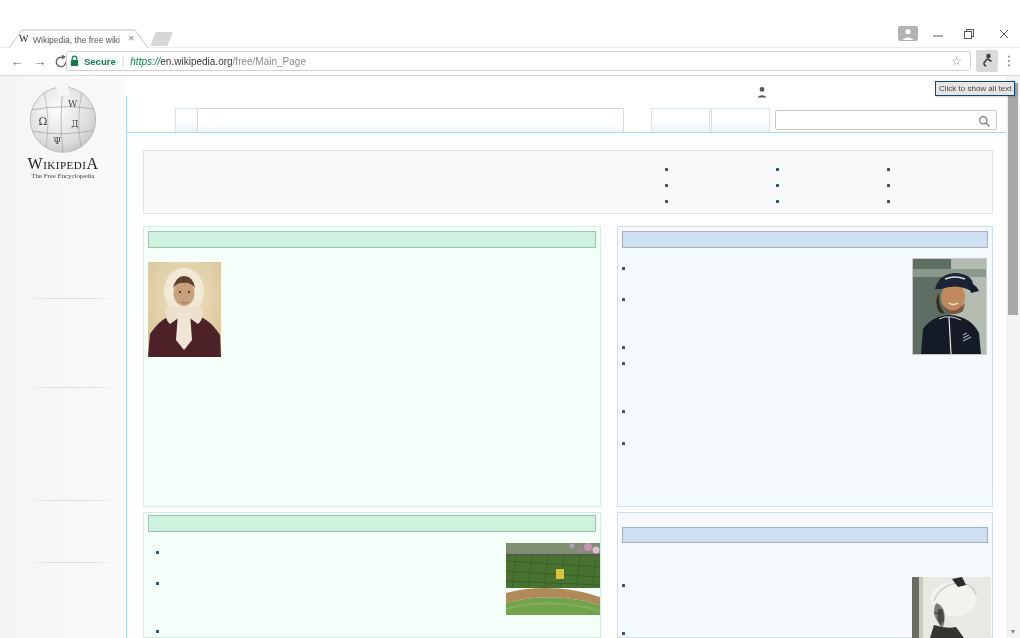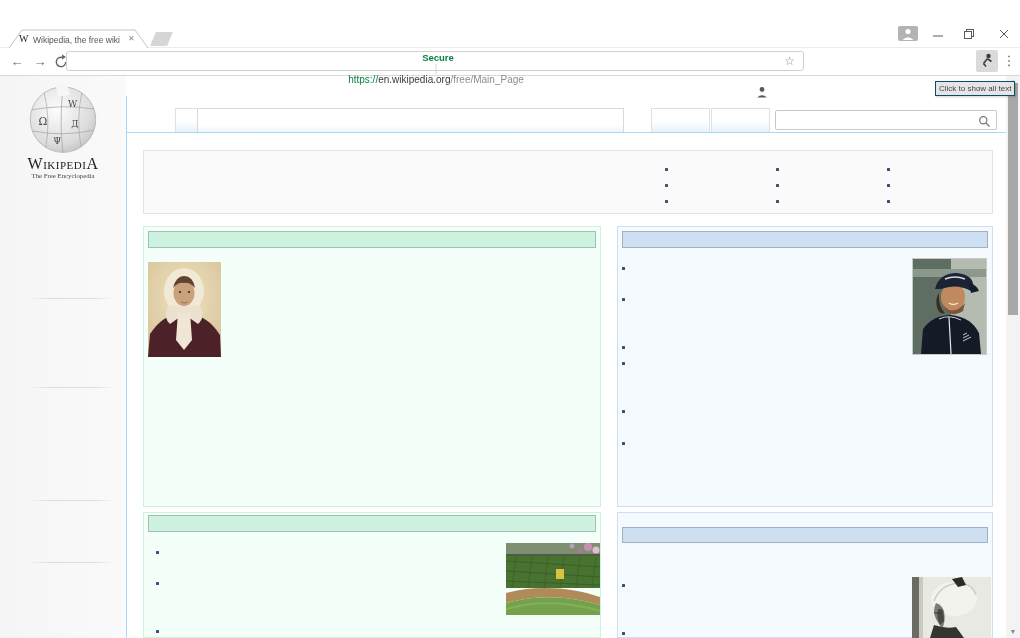--- a/index.html
+++ b/index.html
@@ -12,26 +12,26 @@
   .winbtn{top:27px;width:14px;height:14px;}
   .tab-shape{left:8px;top:29px;}
   .favicon{left:19px;top:33px;font-family:"Liberation Serif",serif;font-size:10px;color:#222;}
   .tab-title{left:33px;top:35px;width:92px;height:11px;overflow:hidden;white-space:nowrap;
              font-size:8.5px;color:#555;}
   .tab-close{left:128px;top:34px;font-size:8px;color:#8a8a8a;}
   .newtab{left:153px;top:32px;width:17px;height:14px;background:#d6d6d6;transform:skewX(-22deg);}
   .tabline{left:0;top:47px;width:1020px;height:1px;background:#ececec;}
   .toolbar{left:0;top:48px;width:1020px;height:27px;background:#fff;border-bottom:1px solid #d9d9d9;}
   .navbtn{top:53px;width:18px;height:18px;font-size:13px;color:#666;text-align:center;line-height:18px;}
-  .omnibox{left:66px;top:51px;width:738px;height:20px;background:#fff;border:1px solid #d0d0d0;
-           border-radius:3px;display:flex;align-items:center;padding-left:2px;box-sizing:border-box;flex-direction:column;}
+  .omnibox{left:66px;top:51px;width:905px;height:20px;background:#fff;border:1px solid #d0d0d0;
+           border-radius:3px;display:flex;align-items:center;padding-left:2px;box-sizing:border-box;}
   .secure{color:var(--secure-green);font-size:9.5px;font-weight:bold;margin-left:4px;}
   .urlsep{color:#cfcfcf;font-size:10px;margin:0 6px;}
   .url{font-size:10px;}
-  .url .scheme{color:var(--secure-green);}
+  .url .scheme{color:var(--secure-green);font-style:italic;}
   .url .domain{color:#3a3a3a;}
   .url .path{color:#8c8c8c;}
   .star{position:absolute;right:8px;top:2px;font-size:12px;color:#8f8f8f;}
   .extbtn{left:976px;top:50px;width:22px;height:22px;background:#dadada;border-radius:2px;}
   .menu{left:1002px;top:52px;width:14px;height:18px;font-size:13px;color:#5f6368;text-align:center;line-height:18px;}
   .tooltip{left:935px;top:81px;height:13px;background:#e5e5e5;border:1px solid #0c4a6e;
            box-shadow:1px 1px 2px rgba(0,0,0,.18);font-size:8px;color:#444;line-height:13px;
            padding:0 3px;white-space:nowrap;z-index:60;}
   
   .page-sidebar{left:0;top:76px;width:126px;height:562px;

